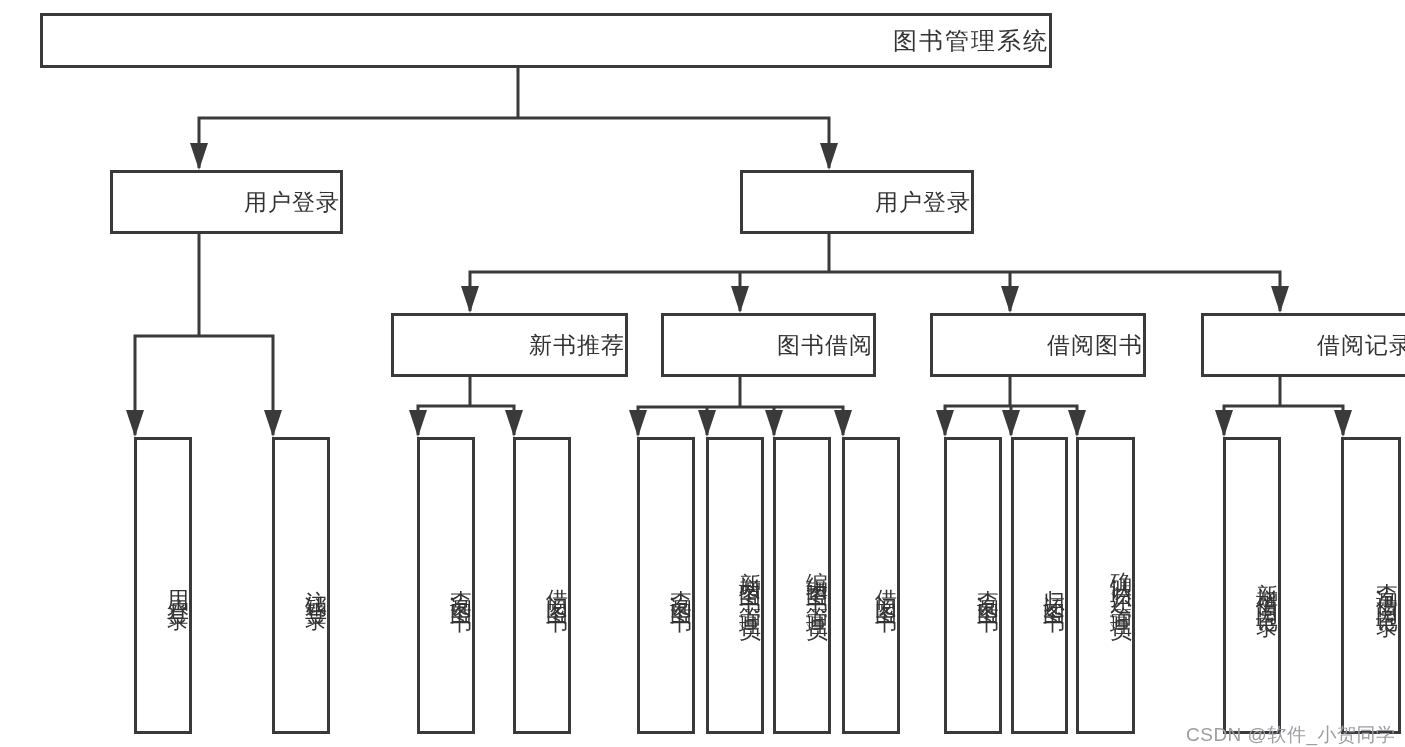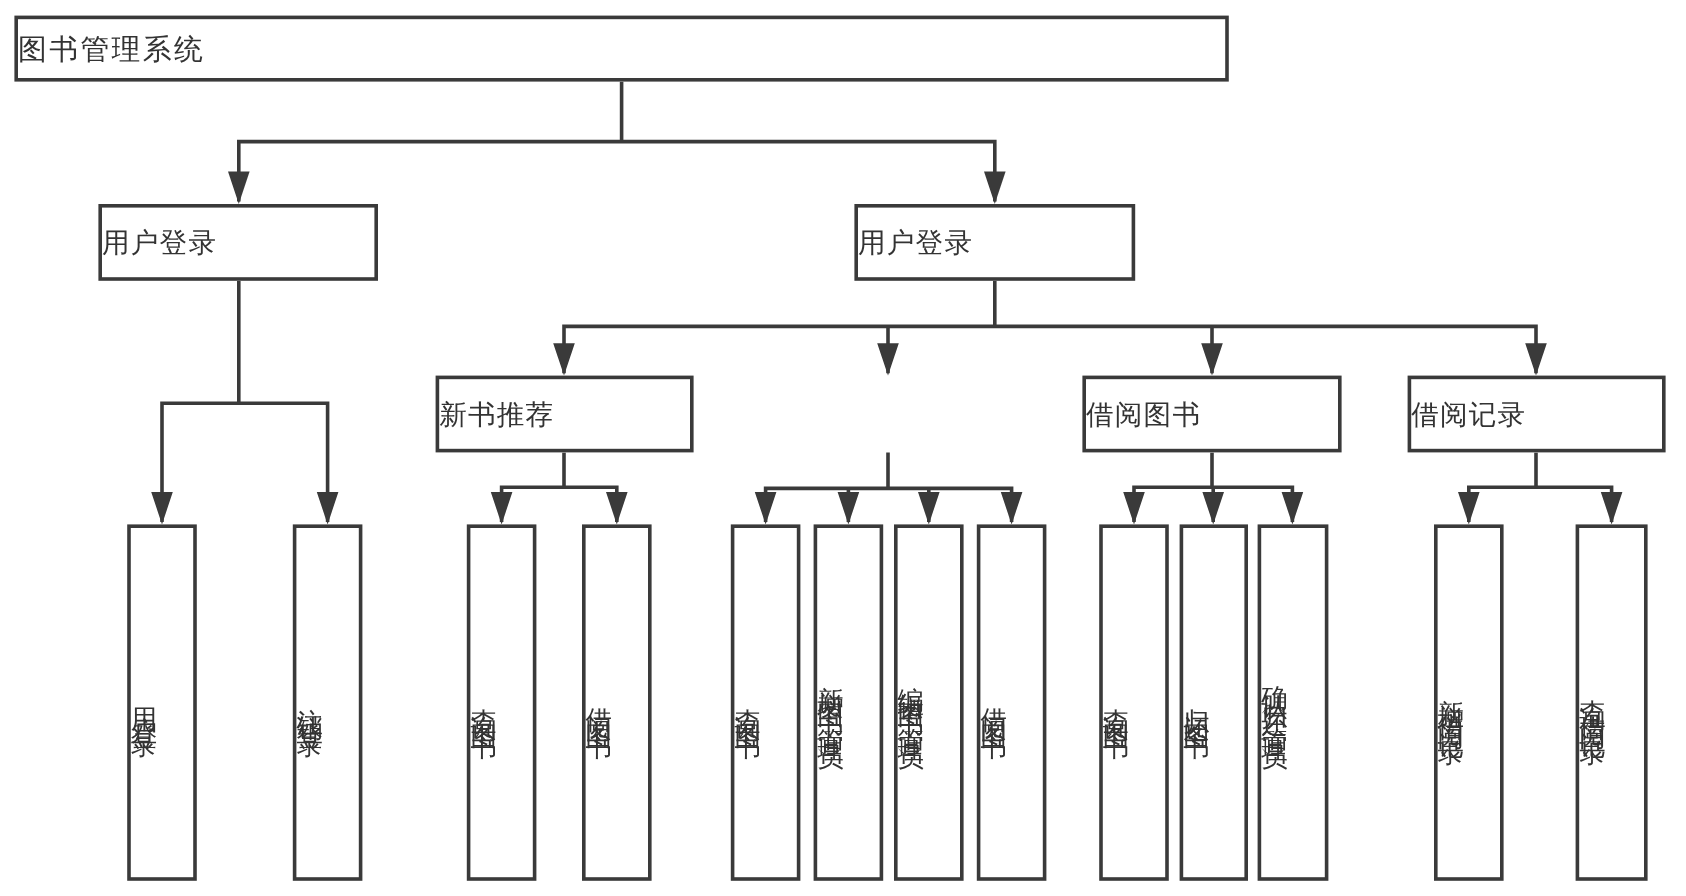--- a/index.html
+++ b/index.html
@@ -23,22 +23,23 @@
     z-index: 1;
   }
   .node {
     position: absolute;
     box-sizing: border-box;
     background: #ffffff;
     border: 3px solid #3a3a3a;
     color: #333333;
     display: flex;
     align-items: center;
-    justify-content: flex-start;
+    justify-content: flex-end;
     z-index: 2;
+    margin-left: 28px;
   }
   .hnode {
     font-size: 23px;
     letter-spacing: 1px;
     white-space: nowrap;
   }
   .root {
     font-size: 24px;
     letter-spacing: 2px;
   }
@@ -104,22 +105,25 @@
     <span>图书管理系统</span>
   </div>
 
   <div class="node hnode" style="left:82px; top:170px; width:233px; height:64px">
     <span>用户登录</span>
   </div>
   <div class="node hnode" style="left:712px; top:170px; width:234px; height:64px">
     <span>用户登录</span>
   </div>
 
-  <div class="node hnode" style="left:363px; top:313px; width:215px; height:64px">
+  <div class="node hnode" style="left:363px; top:313px; width:237px; height:64px">
     <span>新书推荐</span>
+  </div>
+  <div class="node hnode" style="left:633px; top:313px; width:215px; height:64px">
+    <span>图书借阅</span>
   </div>
   <div class="node hnode" style="left:902px; top:313px; width:216px; height:64px">
     <span>借阅图书</span>
   </div>
   <div class="node hnode" style="left:1173px; top:313px; width:215px; height:64px">
     <span>借阅记录</span>
   </div>
 
   <div class="node leaf" style="left:106px; top:437px; width:58px; height:297px">
     <span>用户登录</span>
@@ -158,14 +162,15 @@
     <span>确认归还（管理员）</span>
   </div>
 
   <div class="node leaf" style="left:1195px; top:437px; width:58px; height:297px">
     <span>新增借阅记录</span>
   </div>
   <div class="node leaf" style="left:1313px; top:437px; width:60px; height:297px">
     <span>查询借阅记录</span>
   </div>
 
+  <div class="watermark">CSDN @软件_小贺同学</div>
 
 </div>
 
 </body></html>

